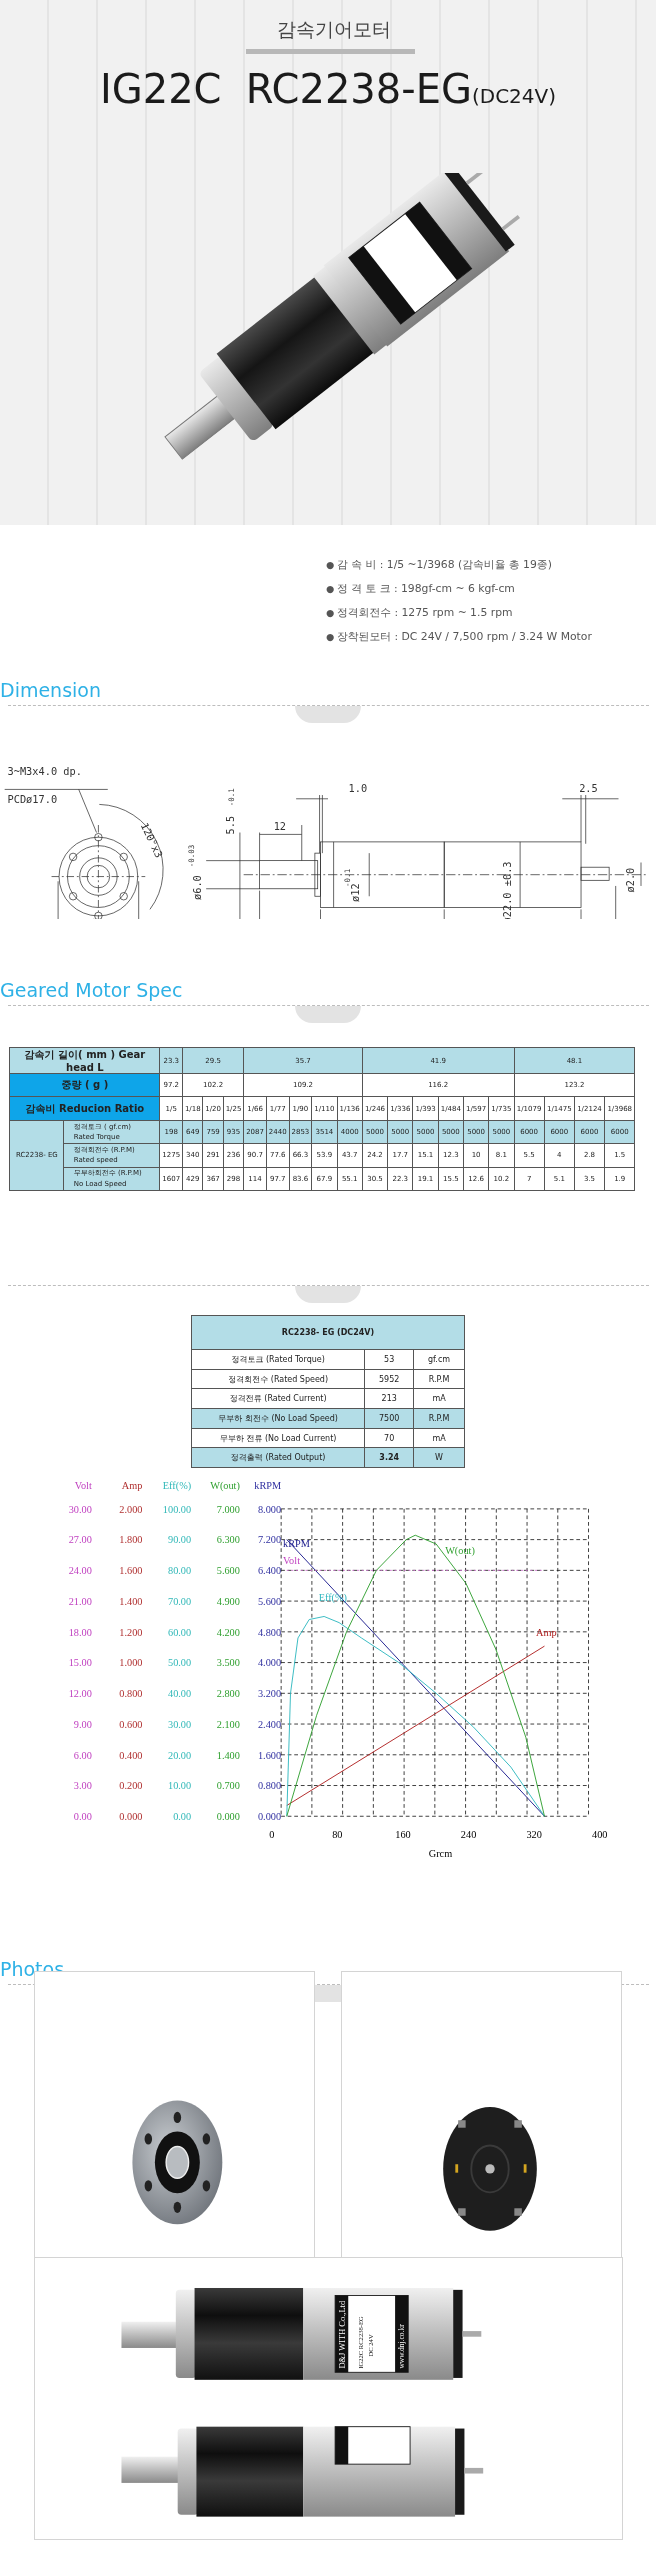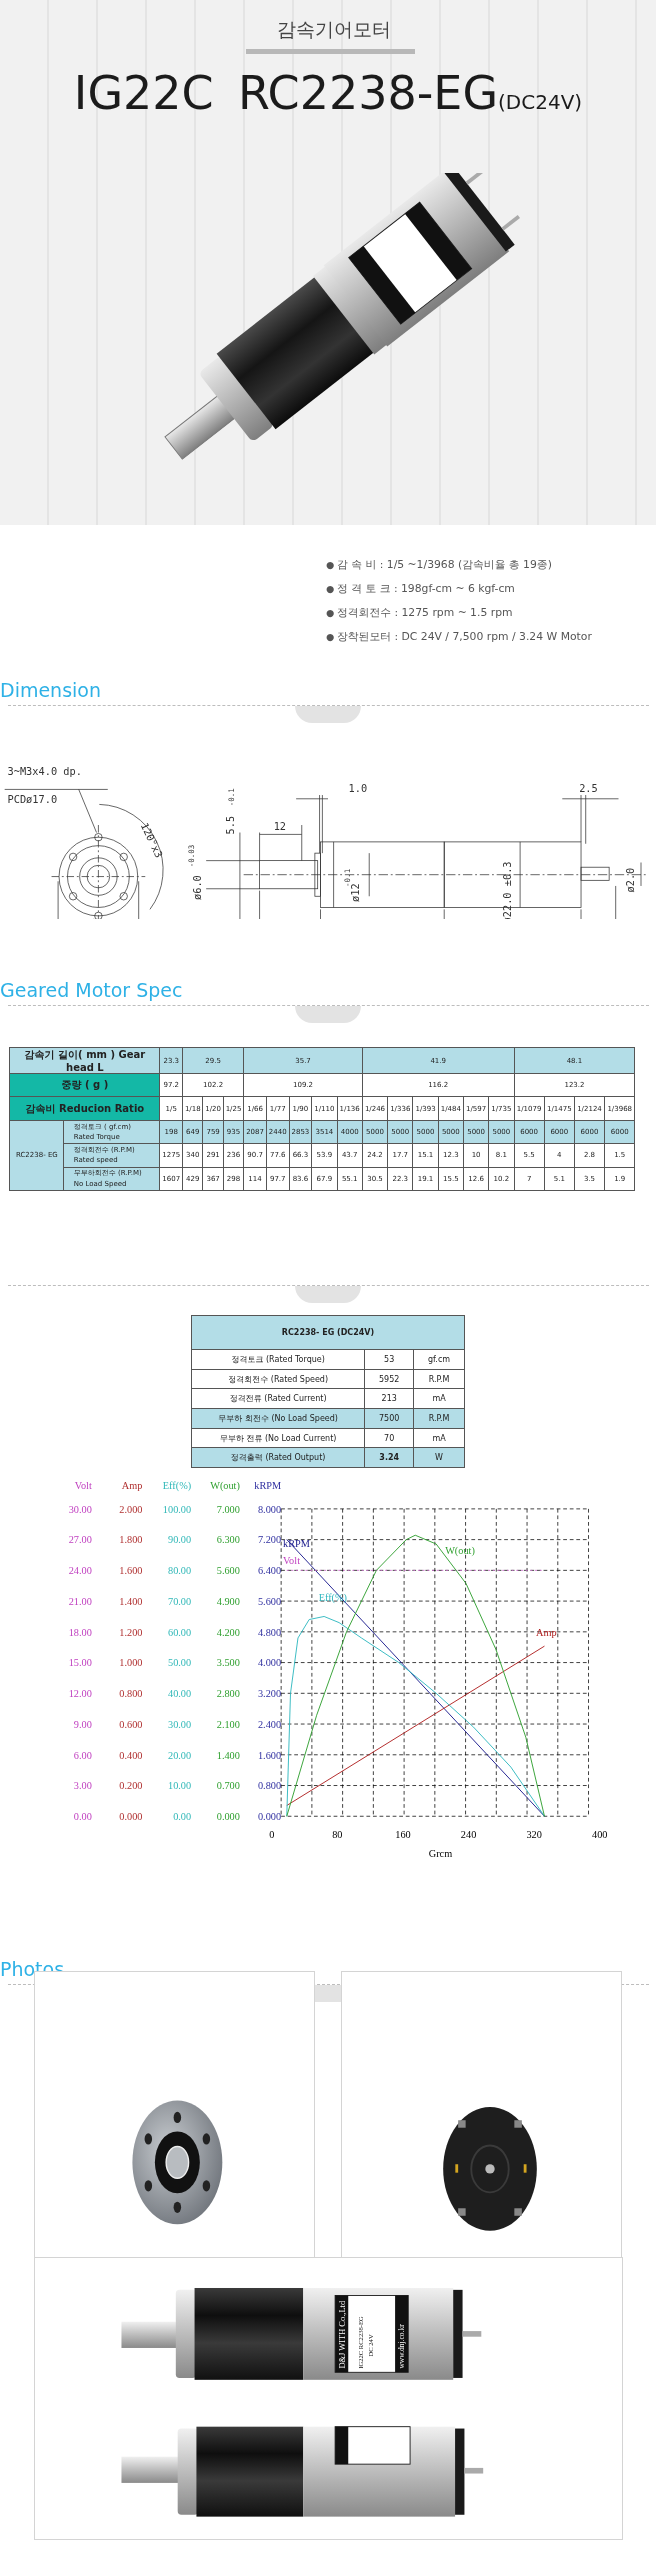--- a/index.html
+++ b/index.html
@@ -3,39 +3,39 @@
 <meta charset="utf-8">
 <style>
   * { box-sizing: border-box; margin: 0; padding: 0; }
   body { width: 656px; height: 2576px; background: #ffffff; font-family: "DejaVu Sans", sans-serif; color: #333; position: relative; overflow: hidden; }
 
   .hero { position: absolute; left: 0; top: 0; width: 656px; height: 525px; background: #f1f1f1;
           background-image: repeating-linear-gradient(90deg, transparent 0, transparent 47px, #e4e4e4 47px, #e4e4e4 49px); }
   .hero-sub { position: absolute; top: 17px; left: 6px; width: 656px; text-align: center; font-size: 19px; color: #444; font-family: "DejaVu Sans", sans-serif; font-weight: 300; }
   .hero-bar { position: absolute; top: 49px; left: 246px; width: 169px; height: 4.7px; background: #b8b8b8; }
   .hero-title { position: absolute; top: 66px; left: 0; width: 656px; text-align: center; font-size: 38px; color: #1b1b1b; font-family: "DejaVu Sans", sans-serif; letter-spacing: 0px; }
-  .hero-title .model { font-size: 46px; margin-top: 27px; }
+  .hero-title .model { font-size: 40px; margin-top: 27px; }
   .hero-title .volt { font-size: 20px; }
   .hero-photo { position: absolute; left: 141px; top: 173px; width: 394px; height: 291px; }
 
   .bullets { position: absolute; left: 326px; top: 553px; font-size: 10.8px; color: #555; line-height: 24px; }
   .bullets li { list-style: none; }
   .bullets .dot { color: #555; margin-right: 2.8px; font-size: 9.4px; }
 
   .sec-head { position: absolute; left: 0; width: 656px; height: 47px; }
   .sec-head .line { position: absolute; left: 7.5px; right: 7.5px; top: 28px; border-top: 0.9px dashed #bdbdbd; }
   .sec-head .arc { position: absolute; left: 295px; top: 29px; width: 66px; height: 17px; background: #e3e3e3; border-radius: 0 0 33px 33px; }
   .sec-head .title { position: absolute; left: 0; width: 656px; top: 1.9px; font-size: 19px; color: #2eb1e6; font-family: "DejaVu Sans", sans-serif; }
 
   .dim-wrap { position: absolute; left: 0; top: 717px; width: 656px; height: 202px; }
 
   table.spec { position: absolute; left: 9.4px; top: 1047px; width: 626px; border-collapse: collapse; font-size: 7px; color: #222; font-family: "DejaVu Sans", sans-serif; }
   table.spec td { border: 0.9px solid #555; text-align: center; padding: 0 0.9px; height: 23.4px; }
   table.spec .blue { background: #b3dde7; }
-  table.spec .grey { background: #14b8a6; }
+  table.spec .grey { background: #0ea5e9; }
   table.spec td.hdr { font-size: 10px; font-weight: bold; }
   table.spec td.rowhdr { text-align: left; padding-left: 9.4px; line-height: 10.3px; font-size: 7px; margin-top: 8px; }
 
   table.install { position: absolute; left: 191px; top: 1315px; width: 274px; border-collapse: collapse; font-size: 8px; color: #222; font-family: "DejaVu Sans", sans-serif; border-radius: 7px; }
   table.install td { border: 0.9px solid #555; text-align: center; height: 19.7px; }
   table.install .blue { background: #b3dde7; }
   table.install td.top { height: 34px; font-weight: bold; }
   table.install td.bold { font-weight: bold; }
 
   .chart { position: absolute; left: 0; top: 1472px; width: 656px; height: 413px; font-family: "Liberation Serif", serif; }

